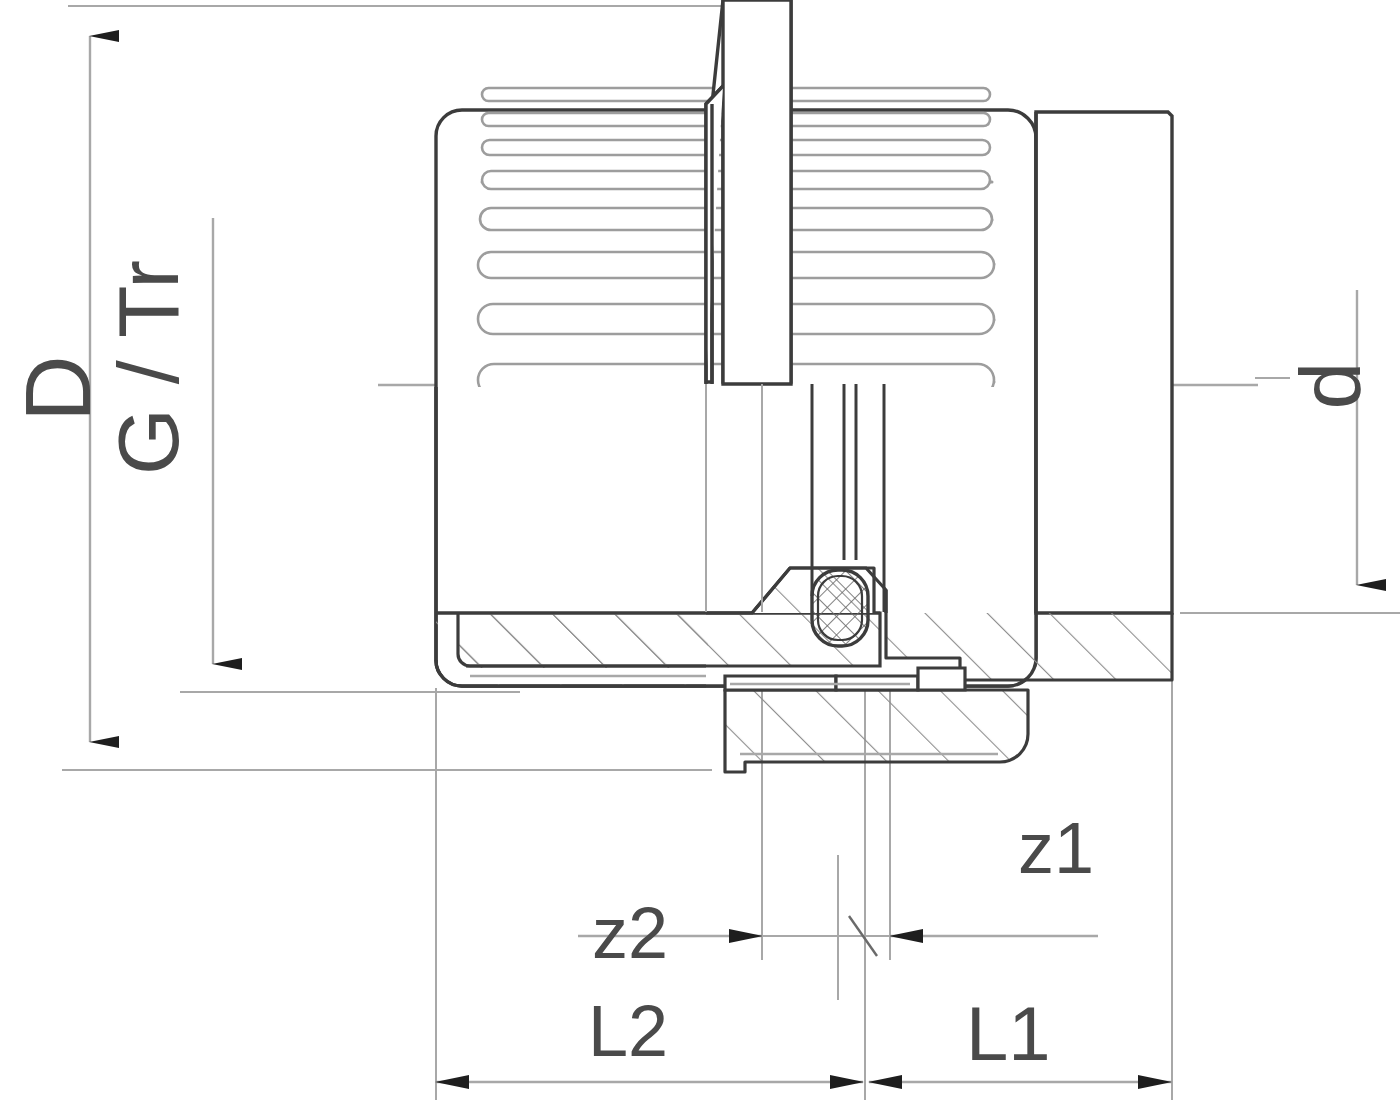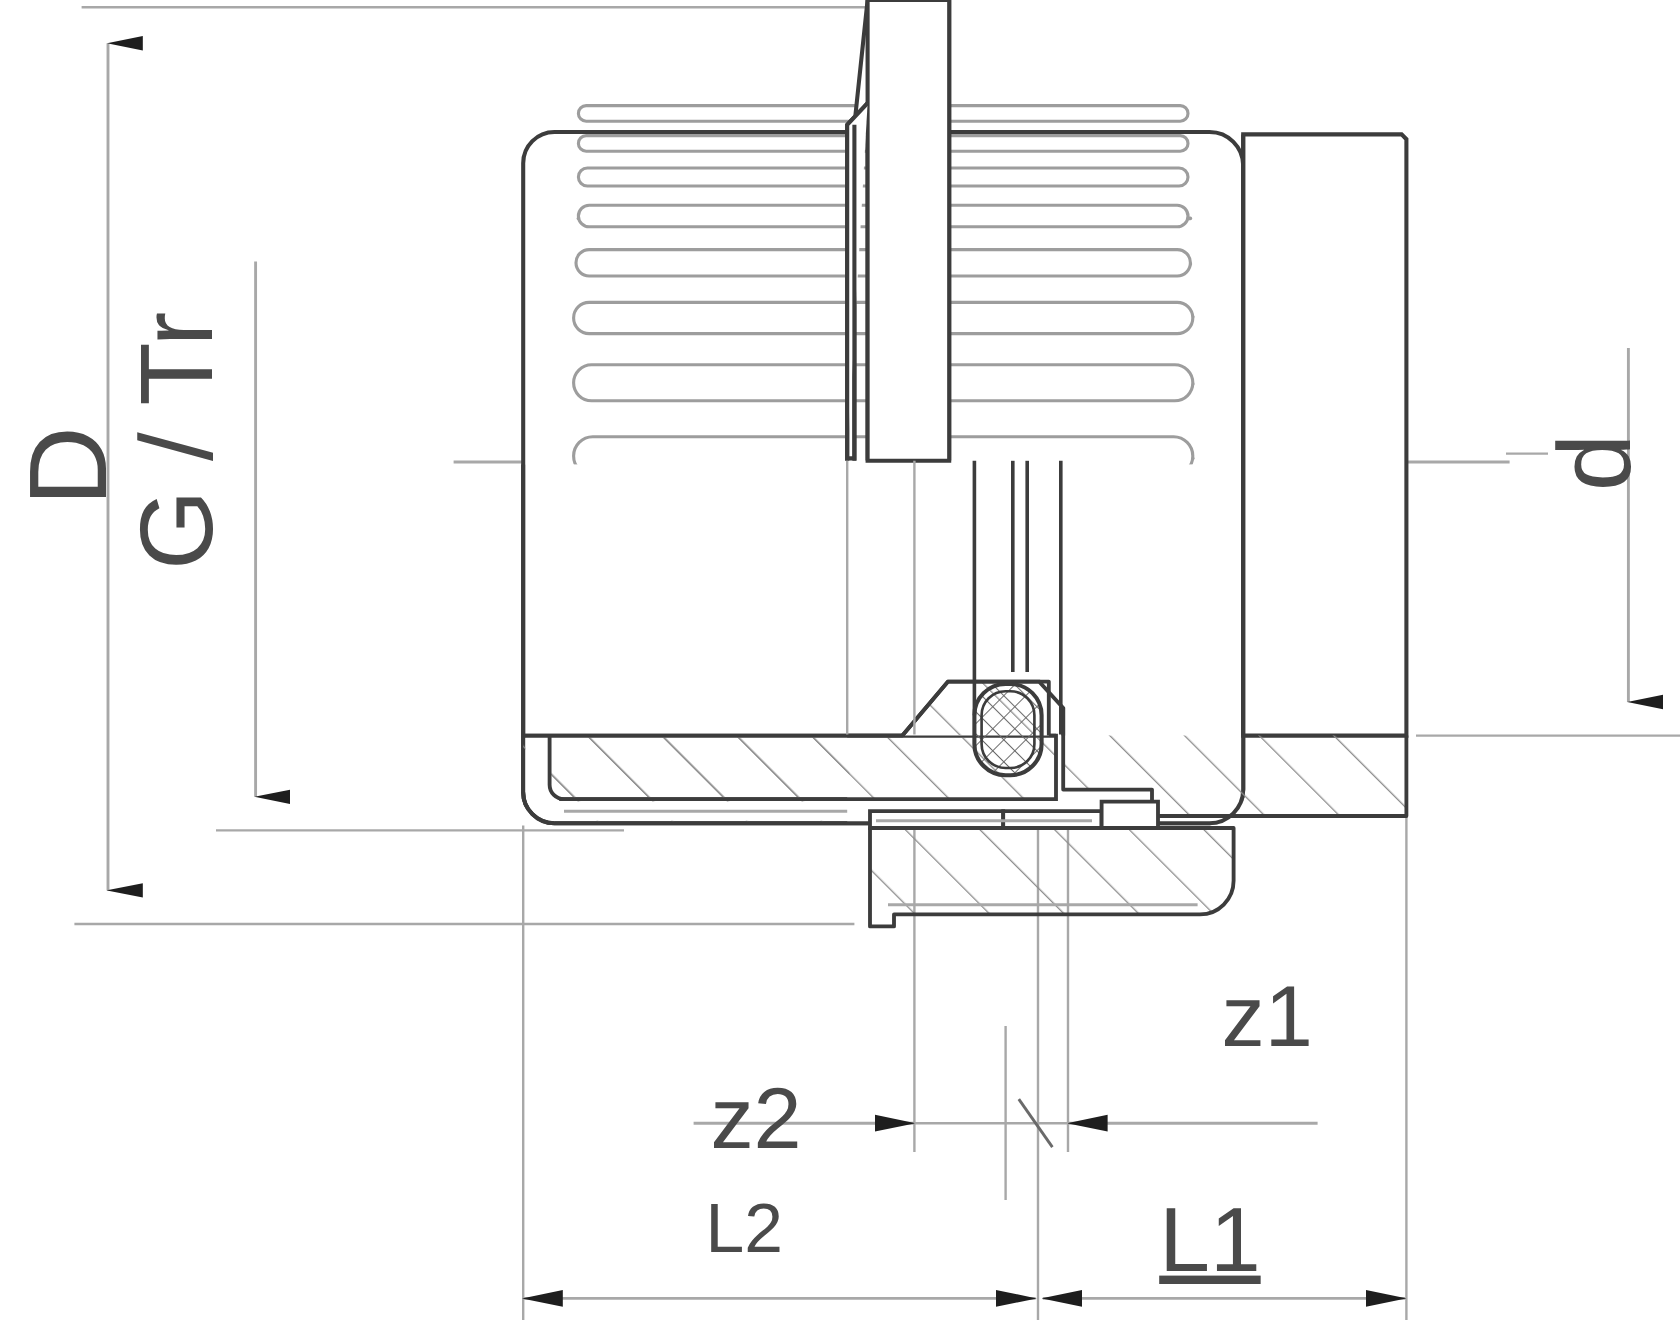--- a/index.html
+++ b/index.html
@@ -225,17 +225,17 @@
 <div class="lbl rot" style="left:-2px;top:336px;width:120px;text-align:center;font-size:92px;transform:rotate(-90deg);">D</div>
 
 <div class="lbl rot" style="left:-12px;top:318px;width:320px;text-align:center;font-size:86px;transform:rotate(-90deg);">G / Tr</div>
 
 <div class="lbl rot" style="left:1270px;top:336px;width:120px;text-align:center;font-size:86px;transform:rotate(-90deg);">d</div>
 
 <div class="lbl" style="left:592px;top:846px;font-size:72px;margin-top:46px;">z2</div>
 
 <div class="lbl" style="left:1018px;top:807px;font-size:72px;">z1</div>
 
-<div class="lbl" style="left:588px;top:990px;font-size:58px;">L2</div>
-
-<div class="lbl" style="left:966px;top:990px;font-size:76px;text-decoration:underline;">L1</div>
+<div class="lbl" style="left:588px;top:990px;font-size:72px;">L2</div>
+
+<div class="lbl" style="left:966px;top:990px;font-size:76px;">L1</div>
 
 </div>
 
 </body></html>

